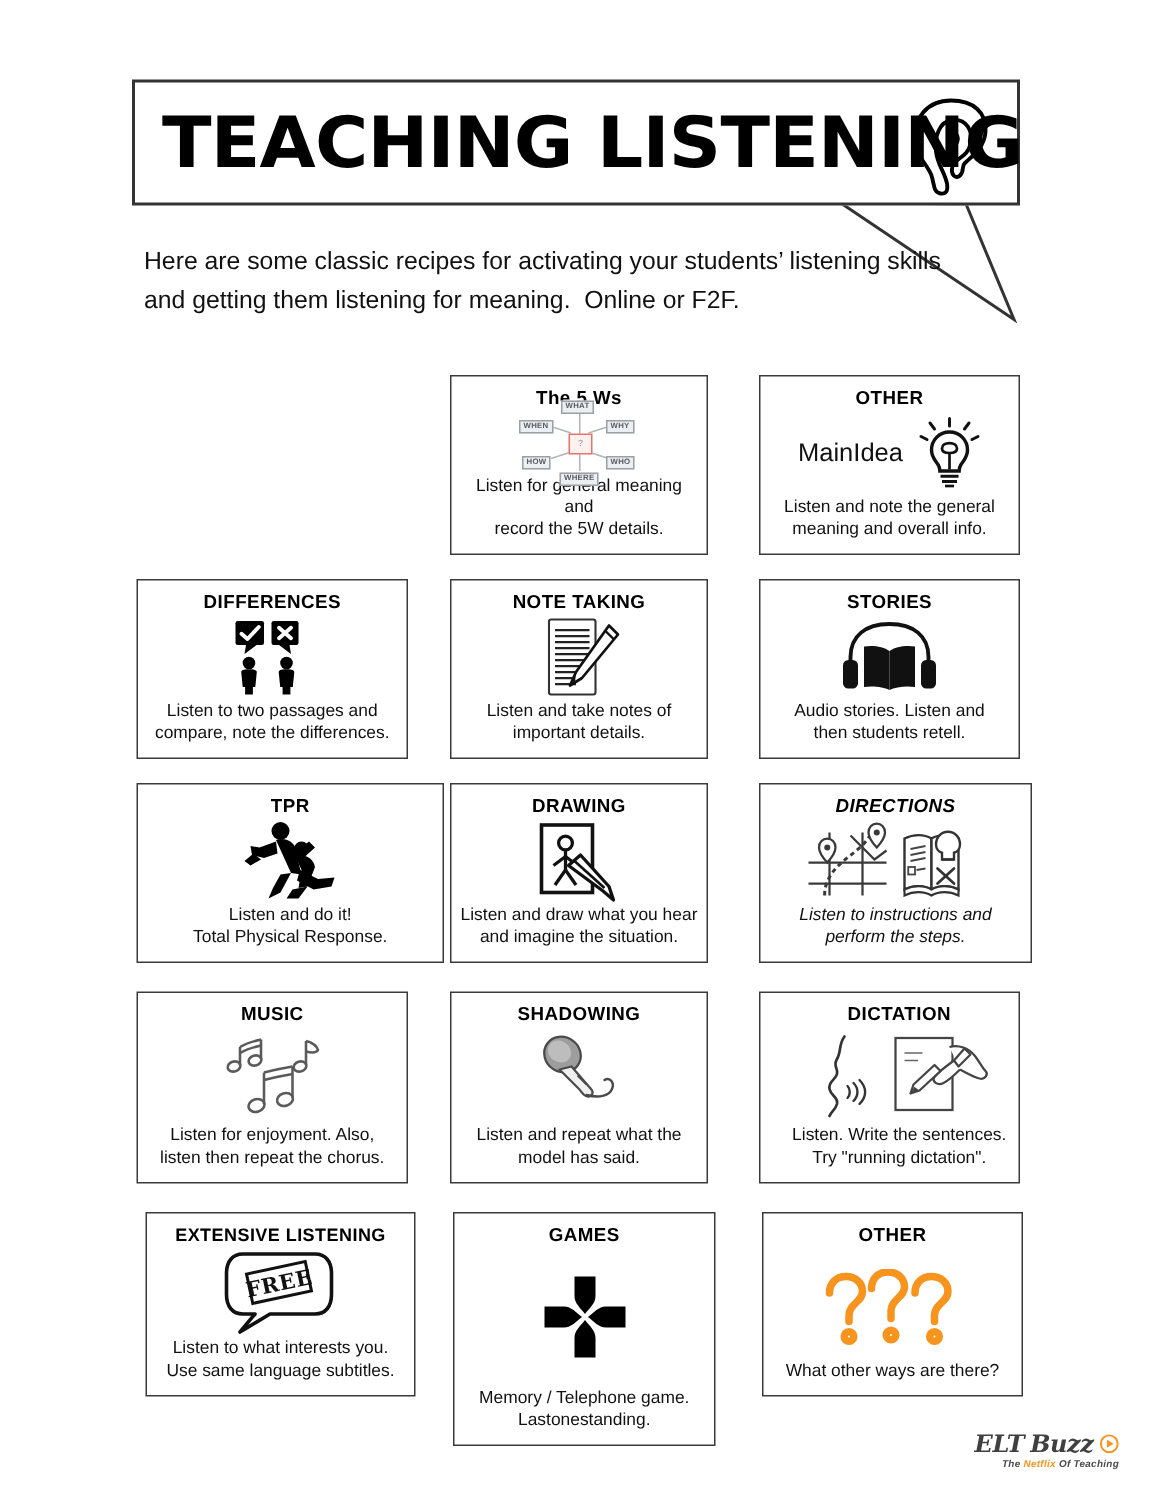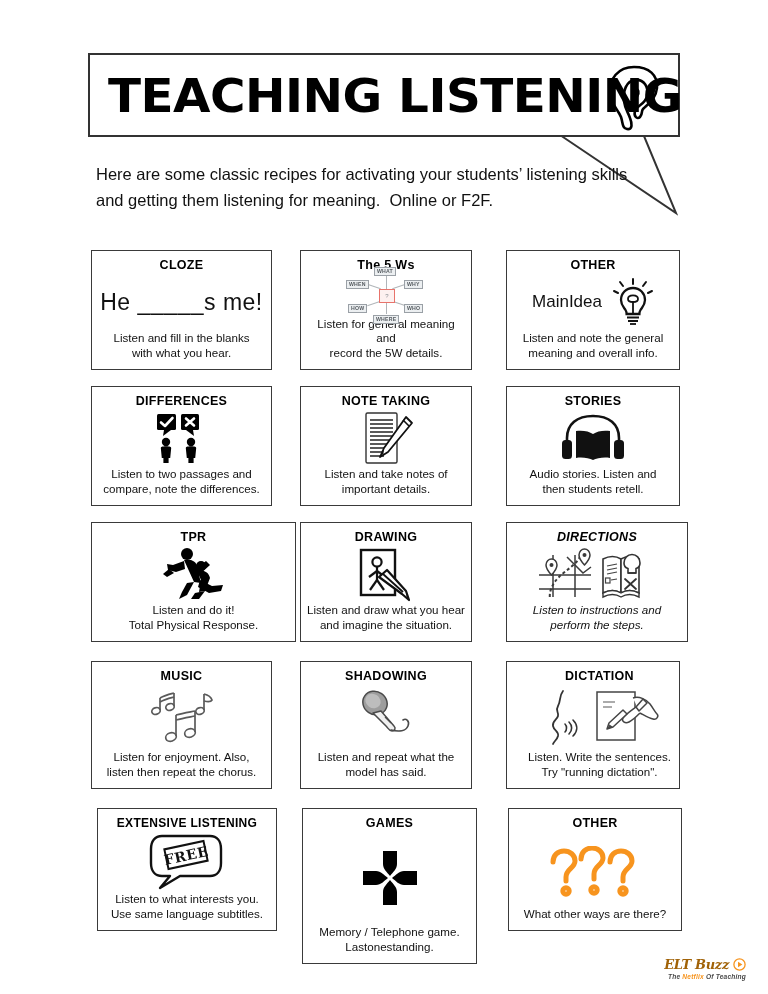--- a/index.html
+++ b/index.html
@@ -167,22 +167,22 @@
     bottom: 14px;
     text-align: right;
   }
   .logo-row {
     display: flex; align-items: center; justify-content: flex-end; gap: 4px;
   }
   .logo-elt {
     font-family: "DejaVu Serif", serif;
     font-weight: bold;
     font-style: italic;
-    font-size: 13px;
-    color: #a16207;
+    font-size: 16px;
+    color: #404040;
     letter-spacing: -0.3px;
   }
   .logo-tag {
     font-size: 6.6px;
     font-weight: bold;
     font-style: italic;
     color: #F7941E;
     letter-spacing: 0.2px;
     margin-top: 1px;
   }
@@ -208,28 +208,20 @@
 
 <div class="intro">
   <div>Here are some classic recipes for activating your students’ listening skills</div>
   <div>and getting them listening for meaning.  Online or F2F.</div>
 </div>
 
 <div class="grid">
 
   <div class="row" style="height:140px">
 
-    <div class="card" style="left:91px; top:4px; width:181px; height:120px;">
-      <div class="card-title">CLOZE</div>
-      <div class="card-art">
-        <span class="cloze-text">He _____s me!</span>
-      </div>
-      <div class="card-desc">Listen and fill in the blanks
-with what you hear.</div>
-    </div>
 
     <div class="card" style="left:300px; top:4px; width:172px; height:120px;">
       <div class="card-title">The 5 Ws</div>
       <div class="card-art">
         <div class="mindmap">
           <div class="mm-line" style="left:52px; top:8px; width:1px; height:15px;"></div>
           <div class="mm-line" style="left:52px; top:34px; width:1px; height:13px;"></div>
           <div class="mm-line" style="left:33px; top:19px; width:14px; height:1px; transform:rotate(18deg);"></div>
           <div class="mm-line" style="left:58px; top:19px; width:14px; height:1px; transform:rotate(-18deg);"></div>
           <div class="mm-line" style="left:33px; top:36px; width:14px; height:1px; transform:rotate(-18deg);"></div>

